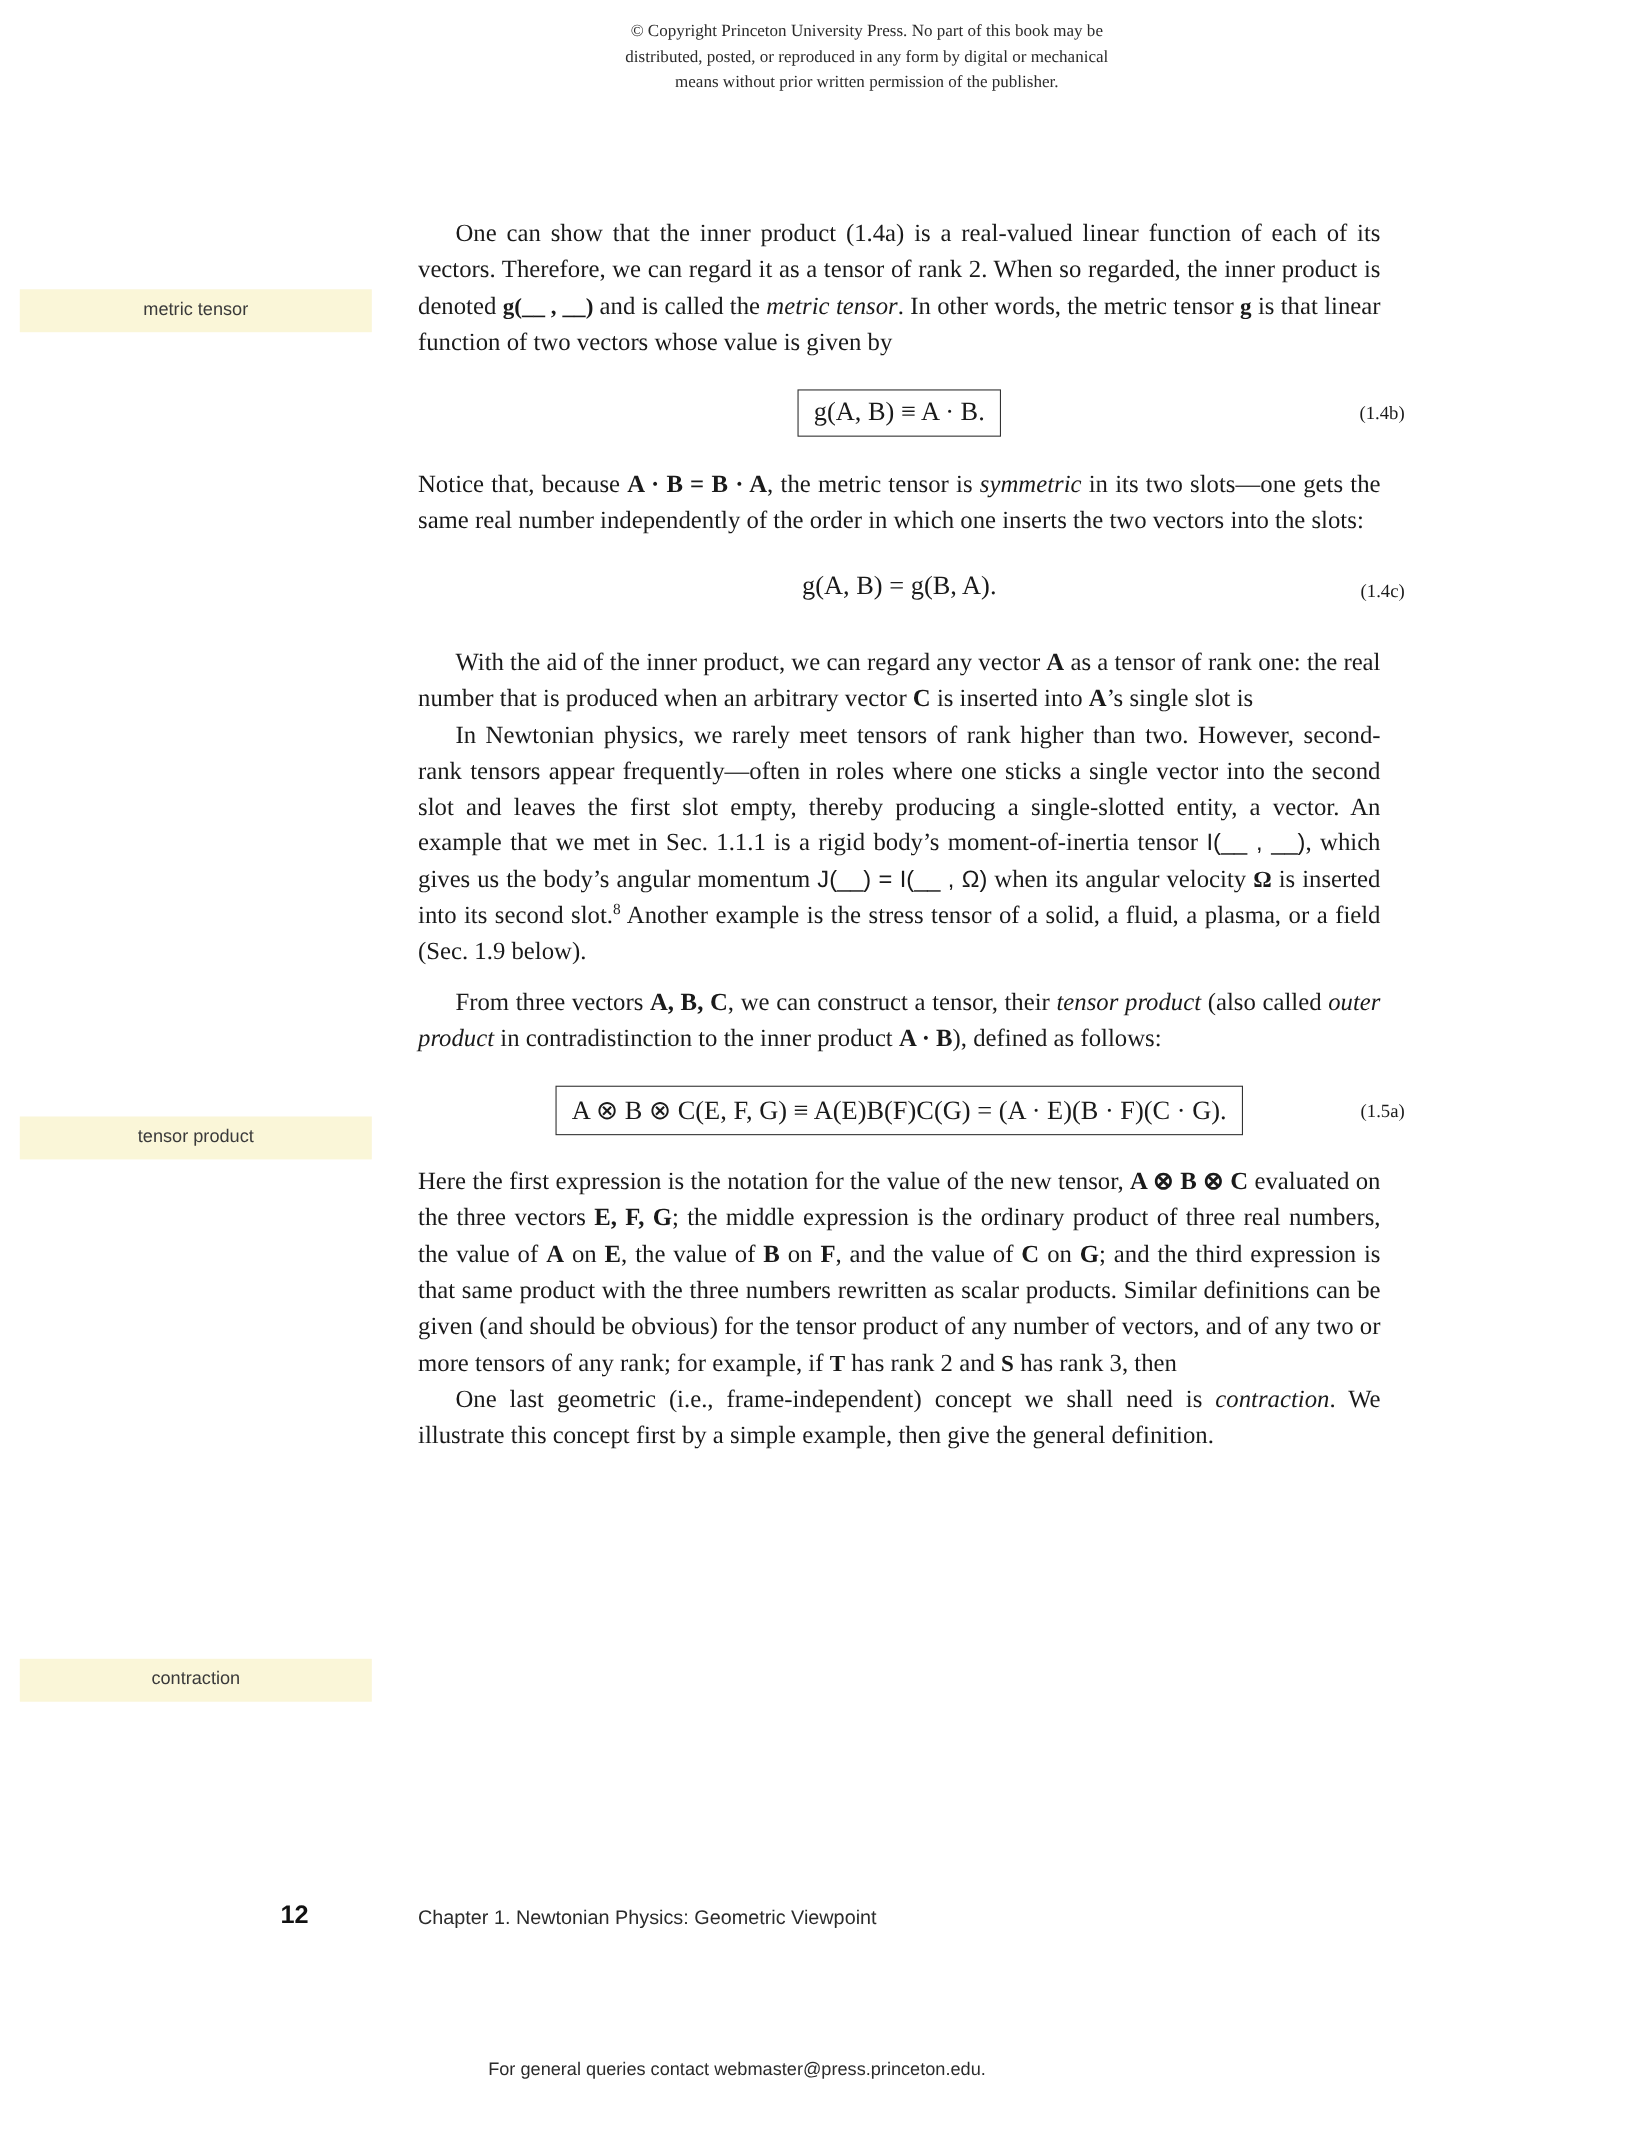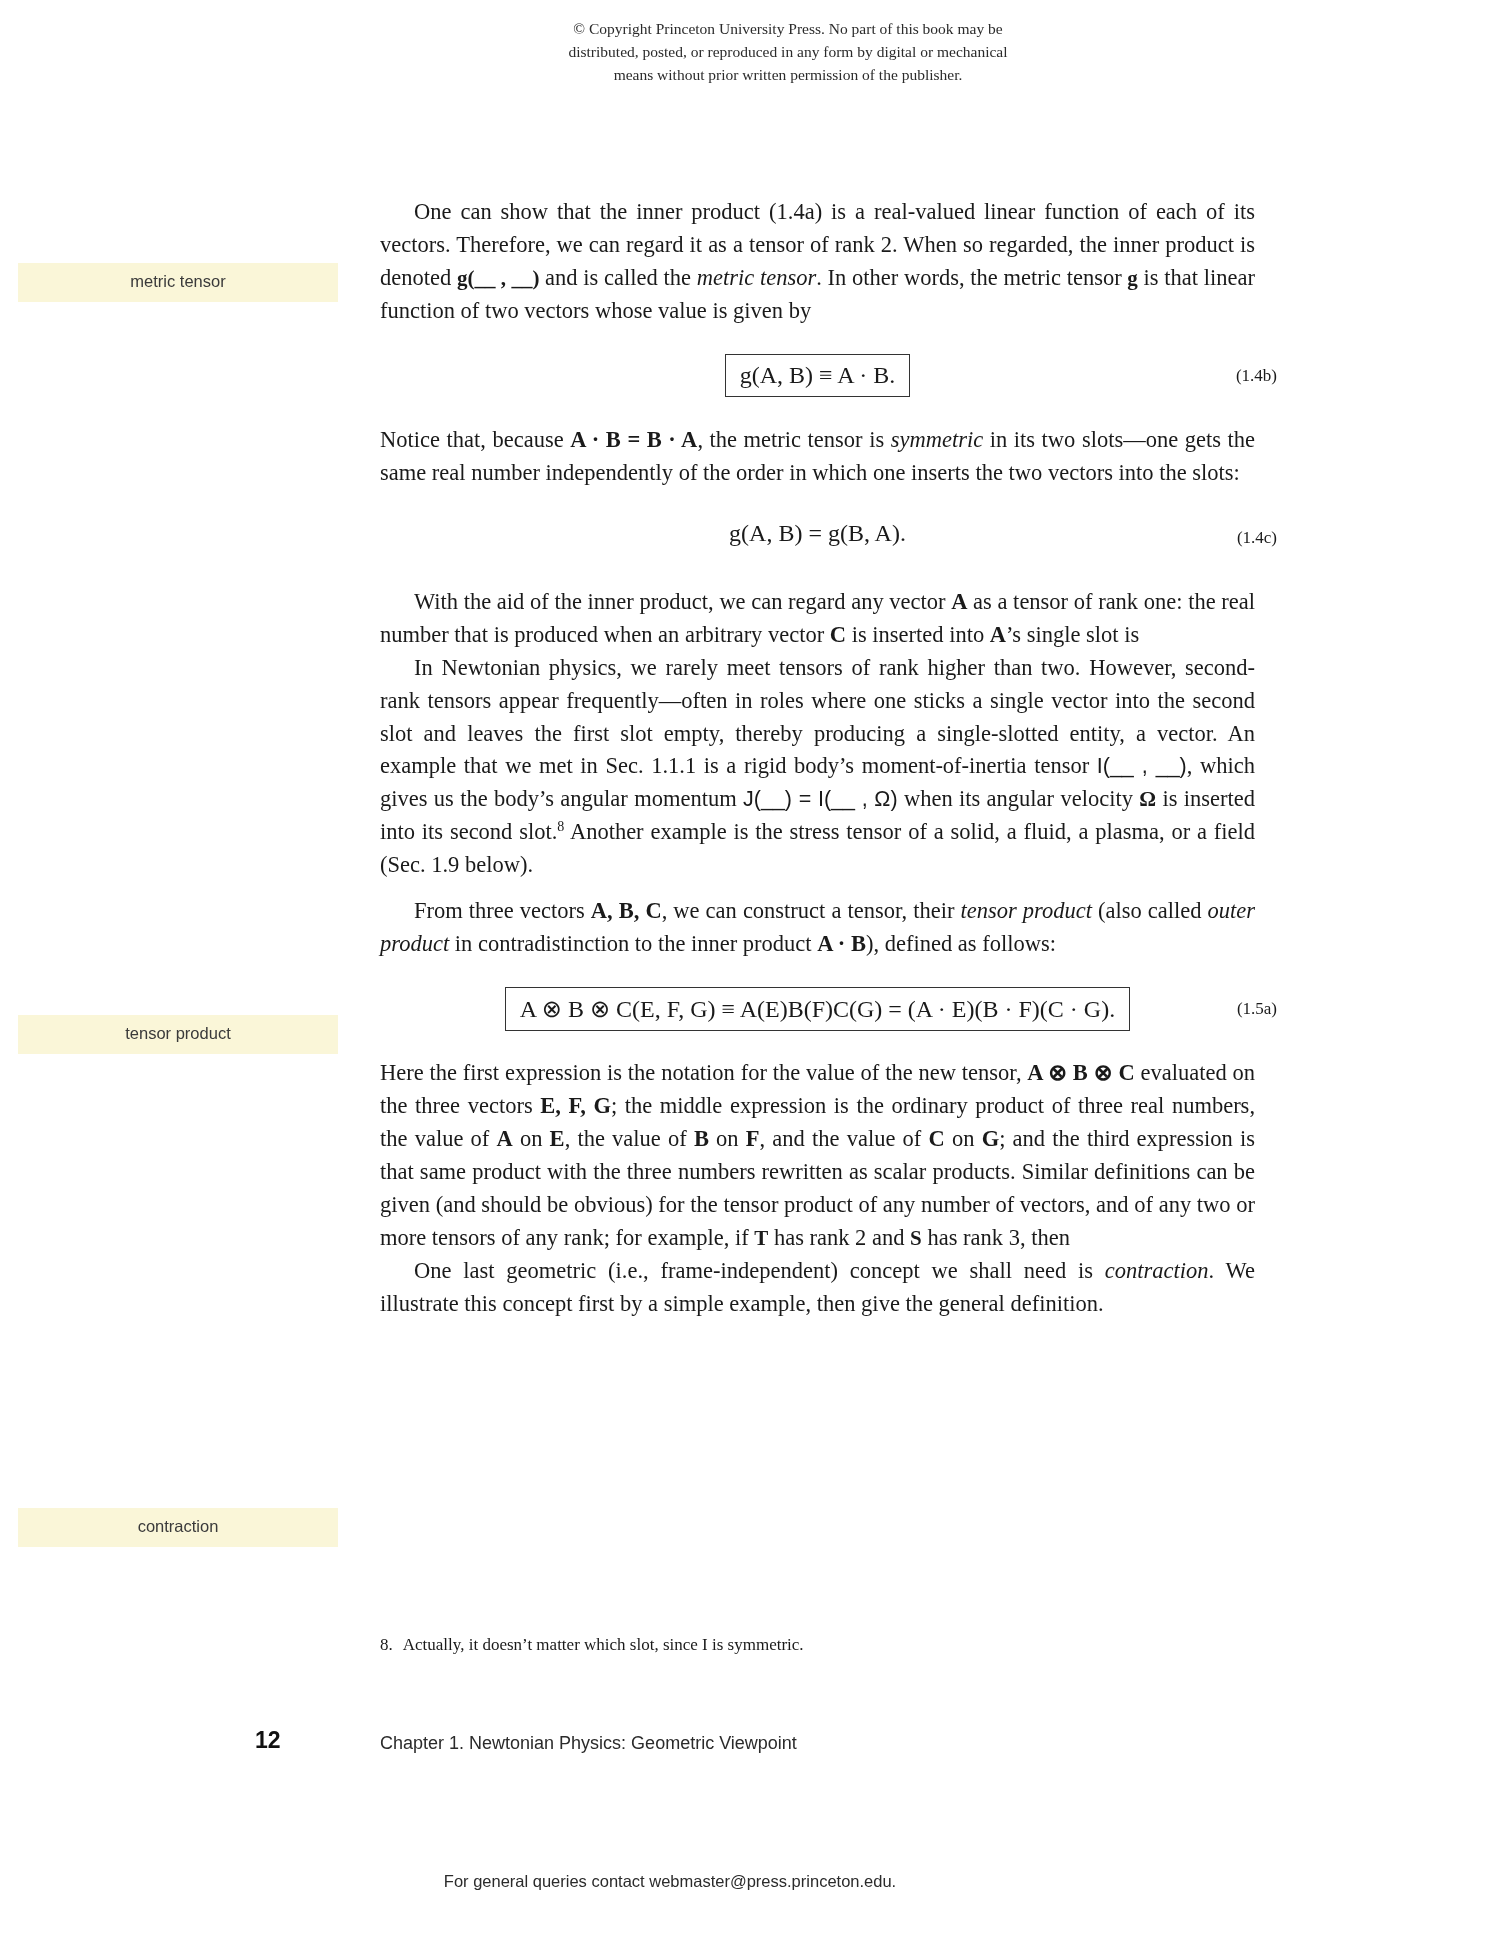--- a/index.html
+++ b/index.html
@@ -198,22 +198,19 @@
       <span class="eqnum">(1.5a)</span>
     </div>
 
     <p class="body"><span>Here the first expression is the notation for the value of the new tensor, </span><span class="bf">A ⊗ B ⊗ C</span><span> evaluated on the three vectors </span><span class="bf">E, F, G</span><span>; the middle expression is the ordinary product of three real numbers, the value of </span><span class="bf">A</span><span> on </span><span class="bf">E</span><span>, the value of </span><span class="bf">B</span><span> on </span><span class="bf">F</span><span>, and the value of </span><span class="bf">C</span><span> on </span><span class="bf">G</span><span>; and the third expression is that same product with the three numbers rewritten as scalar products. Similar definitions can be given (and should be obvious) for the tensor product of any number of vectors, and of any two or more tensors of any rank; for example, if </span><span class="sans">T</span><span> has rank 2 and </span><span class="sans">S</span><span> has rank 3, then</span></p>
 
 
     <p class="body indent"><span>One last geometric (i.e., frame-independent) concept we shall need is </span><em>contraction</em><span>. We illustrate this concept first by a simple example, then give the general definition.</span></p>
 
   </div>
 
-  <div class="footnote">
-    <span class="num">8.</span><span>Actually, it doesn’t matter which slot, since I is symmetric.</span>
-  </div>
 
   <div class="folio">12</div>
   <div class="runninghead">Chapter 1.  Newtonian Physics: Geometric Viewpoint</div>
 
   <div class="bottomnotice">For general queries contact webmaster@press.princeton.edu.</div>
 
 </div>
 
 </body></html>

